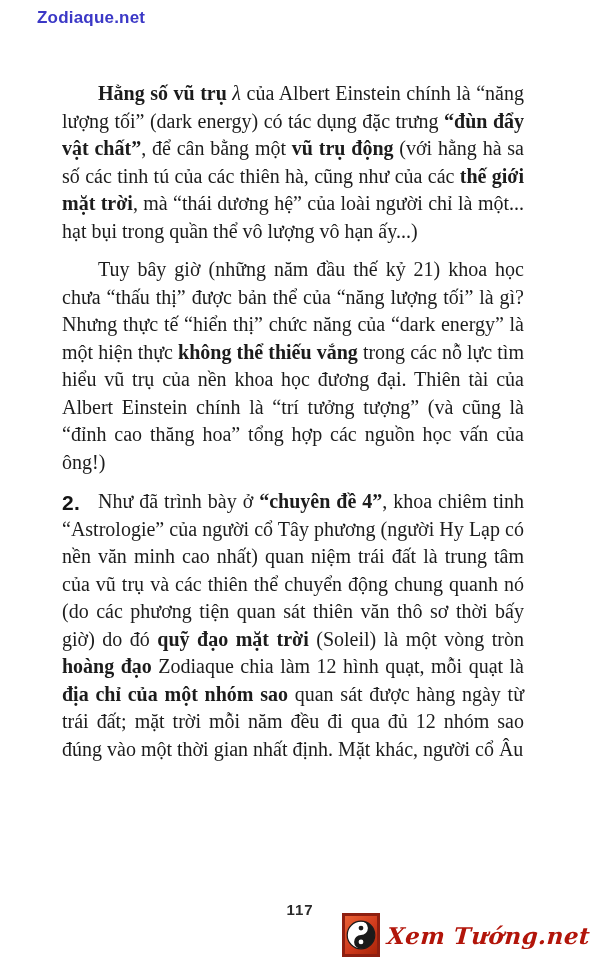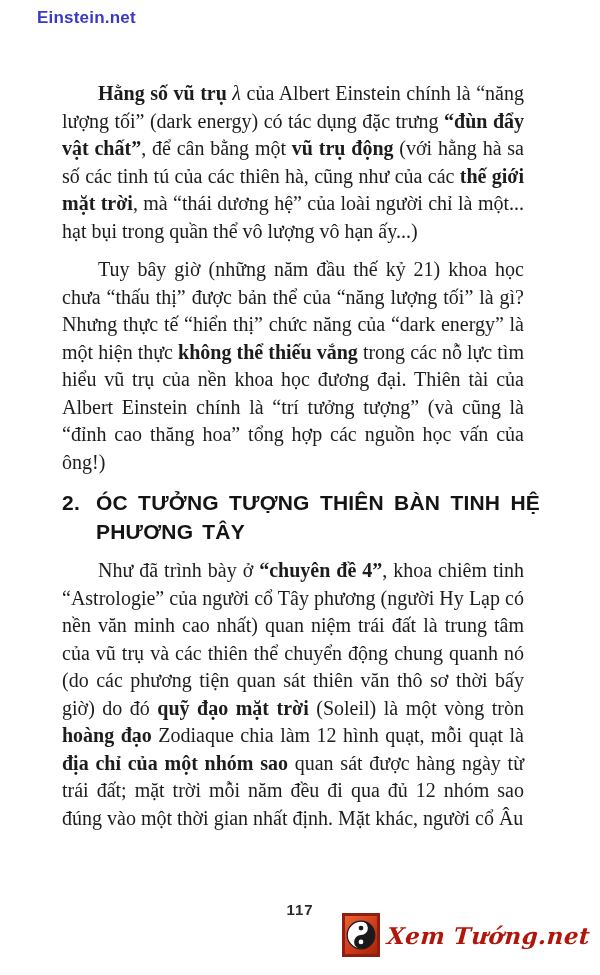--- a/index.html
+++ b/index.html
@@ -54,26 +54,26 @@
     font-family:"DejaVu Serif","Liberation Serif",serif;
     font-style:italic;font-weight:700;font-size:23px;
     letter-spacing:0.5px;
     transform:skewX(-4deg);
     white-space:nowrap;
   }
 </style>
 </head>
 <body>
 
-<div class="watermark" style="color: rgb(59, 56, 198);">Einstein.net</div>
+<div class="watermark" style="color: rgb(59, 56, 198);">Zodiaque.net</div>
 
 <div class="content" id="content">
     <p class="para"><span class="bold">Hằng số vũ trụ </span><span class="italic">λ</span><span> của Albert Einstein chính là “năng lượng tối” (dark energy) có tác dụng đặc trưng </span><span class="bold">“đùn đẩy vật chất”</span><span>, để cân bằng một </span><span class="bold">vũ trụ động</span><span> (với hằng hà sa số các tinh tú của các thiên hà, cũng như của các </span><span class="bold">thế giới mặt trời</span><span>, mà “thái dương hệ” của loài người chỉ là một... hạt bụi trong quần thể vô lượng vô hạn ấy...)</span></p>
     <p class="para"><span>Tuy bây giờ (những năm đầu thế kỷ 21) khoa học chưa “thấu thị” được bản thể của “năng lượng tối” là gì? Nhưng thực tế “hiển thị” chức năng của “dark energy” là một hiện thực </span><span class="bold">không thể thiếu vắng</span><span> trong các nỗ lực tìm hiểu vũ trụ của nền khoa học đương đại. Thiên tài của Albert Einstein chính là “trí tưởng tượng” (và cũng là “đỉnh cao thăng hoa” tổng hợp các nguồn học vấn của ông!)</span></p>
-    <div class="heading"><span class="hnum">2.</span><span>ÓC TƯỞNG TƯỢNG THIÊN BÀN TINH HỆ PHƯƠNG TÂY</span></div>
+    <div class="heading"><span class="hnum">2.</span></div>
     <p class="para"><span>Như đã trình bày ở </span><span class="bold">“chuyên đề 4”</span><span>, khoa chiêm tinh “Astrologie” của người cổ Tây phương (người Hy Lạp có nền văn minh cao nhất) quan niệm trái đất là trung tâm của vũ trụ và các thiên thể chuyển động chung quanh nó (do các phương tiện quan sát thiên văn thô sơ thời bấy giờ) do đó </span><span class="bold">quỹ đạo mặt trời</span><span> (Soleil) là một vòng tròn </span><span class="bold">hoàng đạo</span><span> Zodiaque chia làm 12 hình quạt, mỗi quạt là </span><span class="bold">địa chỉ của một nhóm sao</span><span> quan sát được hàng ngày từ trái đất; mặt trời mỗi năm đều đi qua đủ 12 nhóm sao đúng vào một thời gian nhất định. Mặt khác, người cổ Âu</span></p>
   </div>
 
 <div class="page-number">117</div>
 
 <div class="logo">
   <span class="logo-square">
     <svg viewBox="0 0 100 100" width="30" height="30" aria-hidden="true">
       <circle cx="50" cy="50" r="46" fill="#ffffff" stroke="#1a1a1a" stroke-width="4"></circle>
       <path d="M50 4 A46 46 0 0 1 50 96 A23 23 0 0 1 50 50 A23 23 0 0 0 50 4 Z" fill="#1a1a1a"></path>

